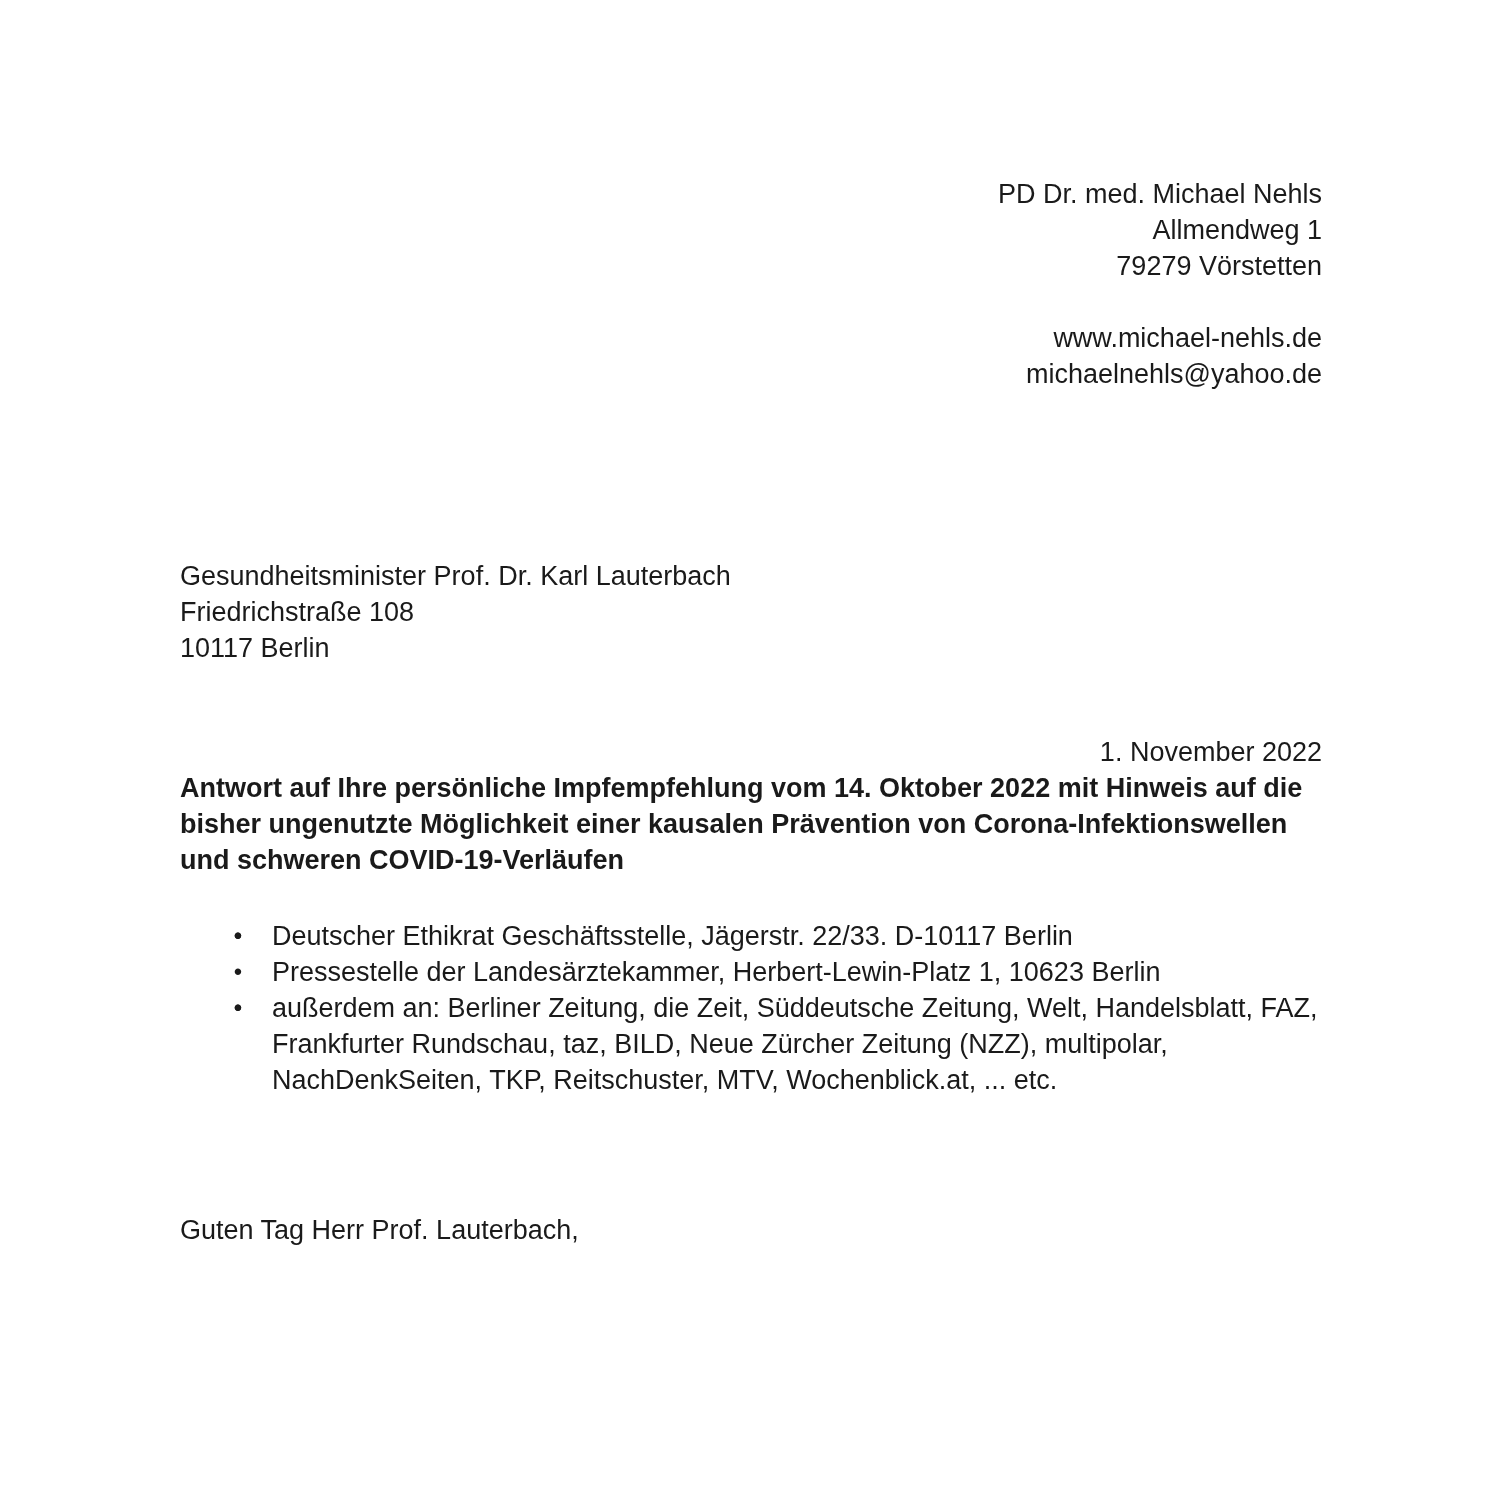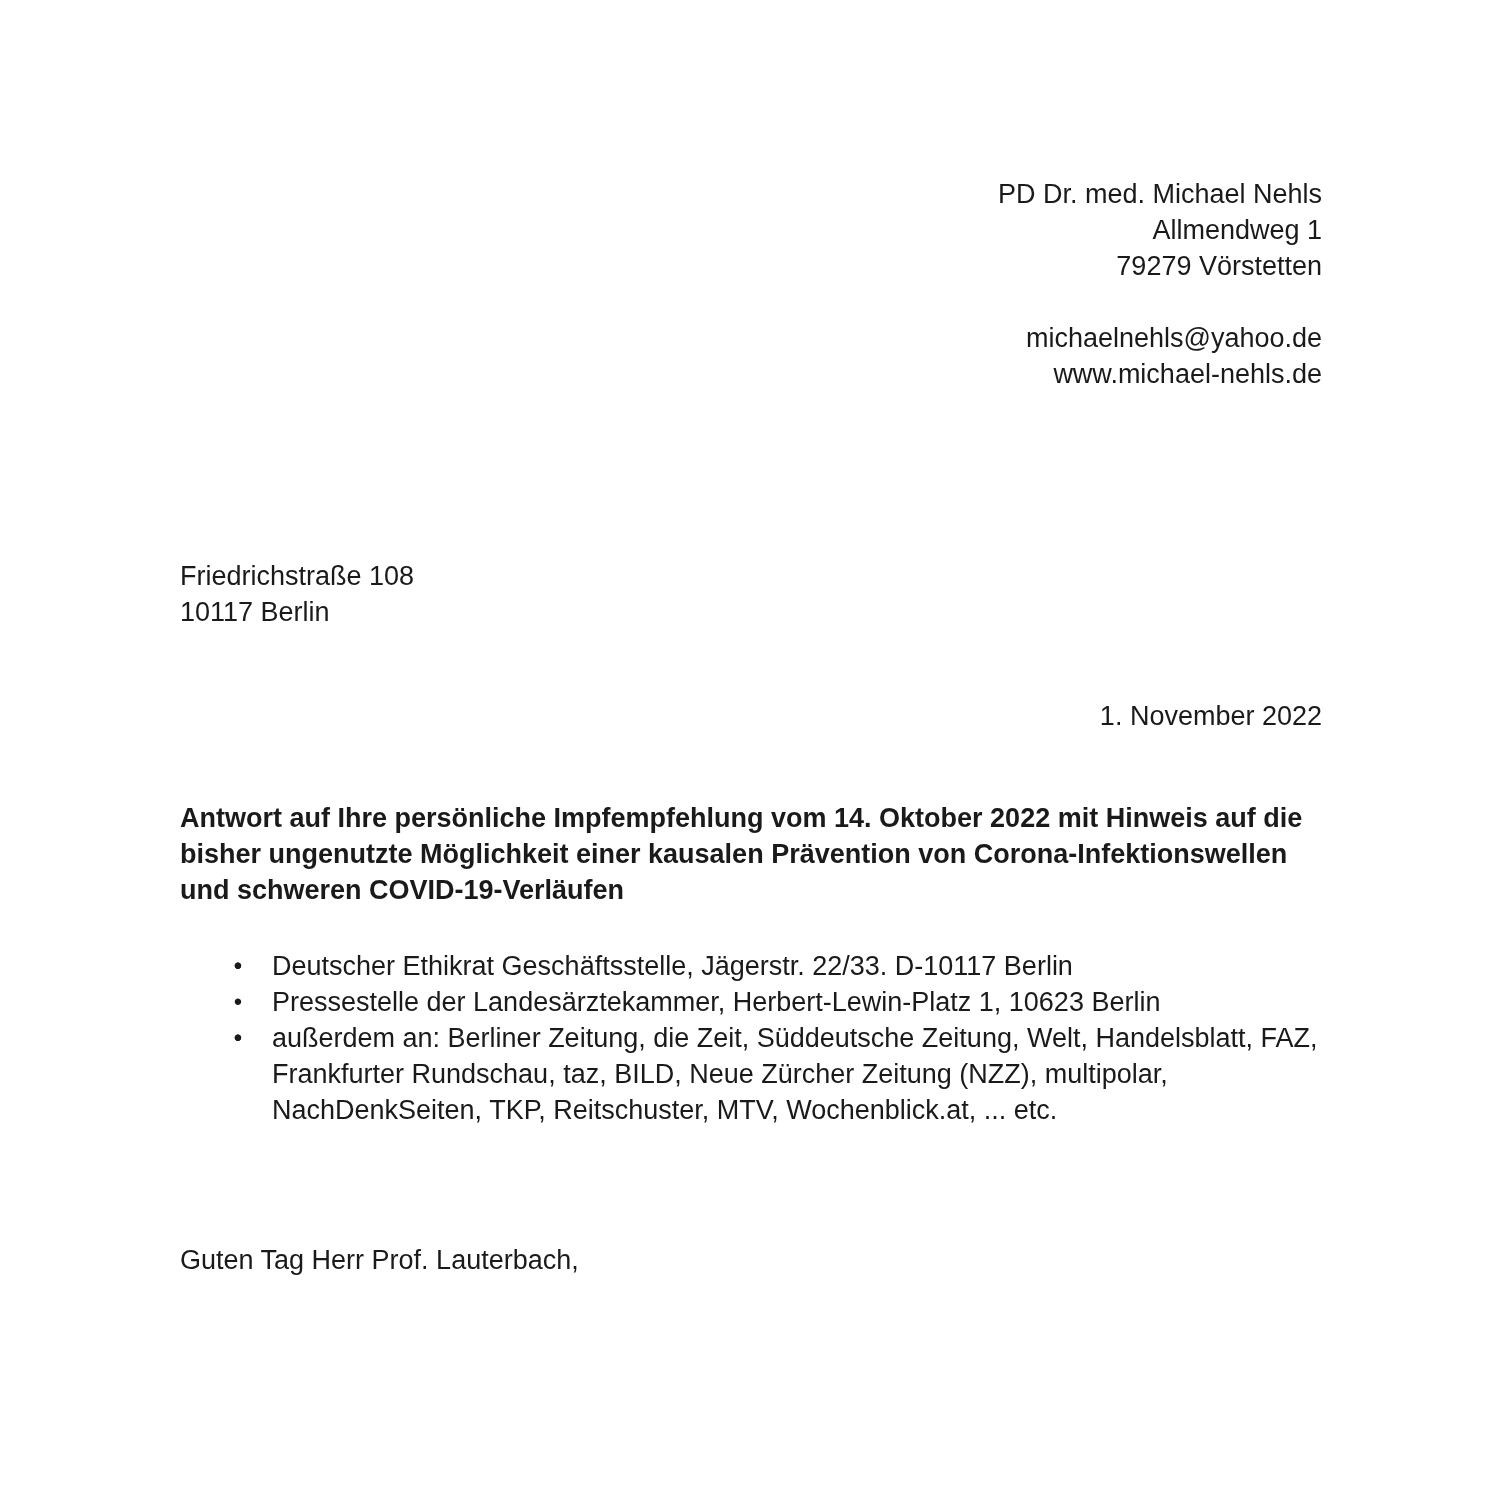--- a/index.html
+++ b/index.html
@@ -37,21 +37,20 @@
     text-align: left;
   }
   .recipient-line-1 {
     font-weight: bold;
   }
   .date-line {
     margin-top: 68px;
     text-align: right;
   }
   .subject {
-    margin-top: 66px;
     font-weight: bold;
   }
   .distribution-heading {
     margin-top: 36px;
     font-weight: bold;
   }
   ul.distribution-list {
     margin: 40px 0 0 0;
     padding: 0 0 0 48px;
     list-style: none;
@@ -77,25 +76,26 @@
 <body>
 
 <div class="page">
   <div class="content">
 
     <div class="sender-block">
       <div>PD Dr. med. Michael Nehls</div>
       <div>Allmendweg 1</div>
       <div>79279 Vörstetten</div>
       <div class="gap"></div>
+      <div>www.michael-nehls.de</div>
       <div>michaelnehls@yahoo.de</div>
-      <div>www.michael-nehls.de</div>
     </div>
 
     <div class="recipient-block">
+      <div>Gesundheitsminister Prof. Dr. Karl Lauterbach</div>
       <div>Friedrichstraße 108</div>
       <div>10117 Berlin</div>
     </div>
 
     <div class="date-line">1. November 2022</div>
 
     <div class="subject">Antwort auf Ihre persönliche Impfempfehlung vom 14. Oktober 2022 mit Hinweis auf die bisher ungenutzte Möglichkeit einer kausalen Prävention von Corona-Infektionswellen und schweren COVID-19-Verläufen</div>
 
 
     <ul class="distribution-list">

